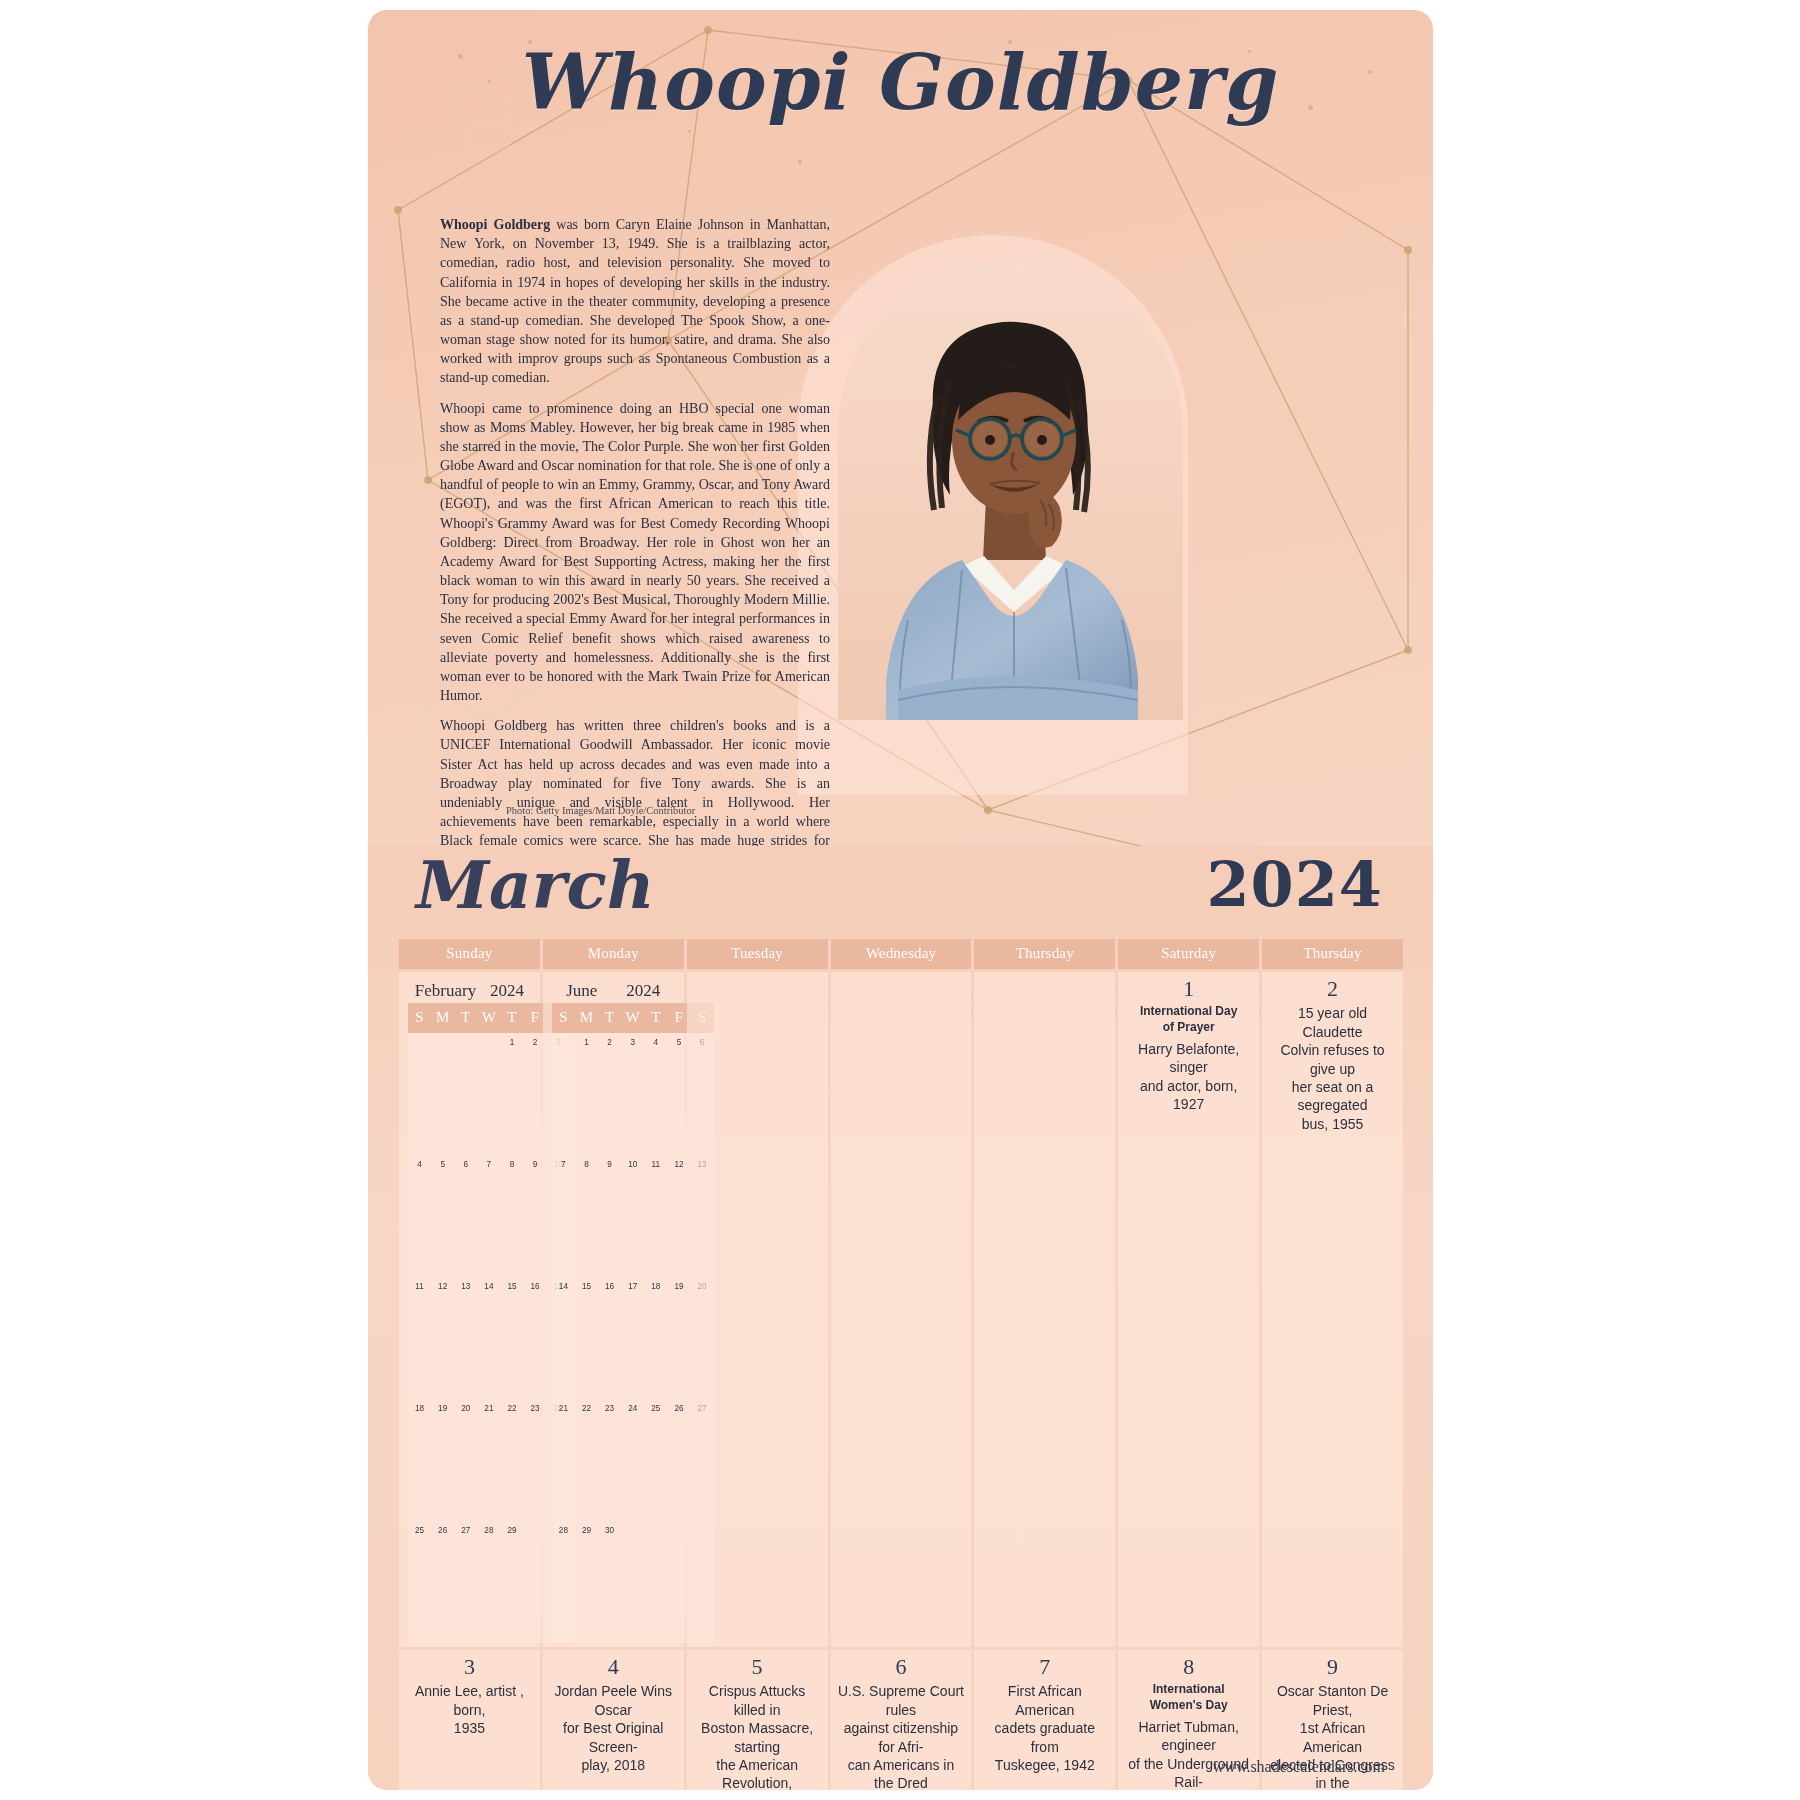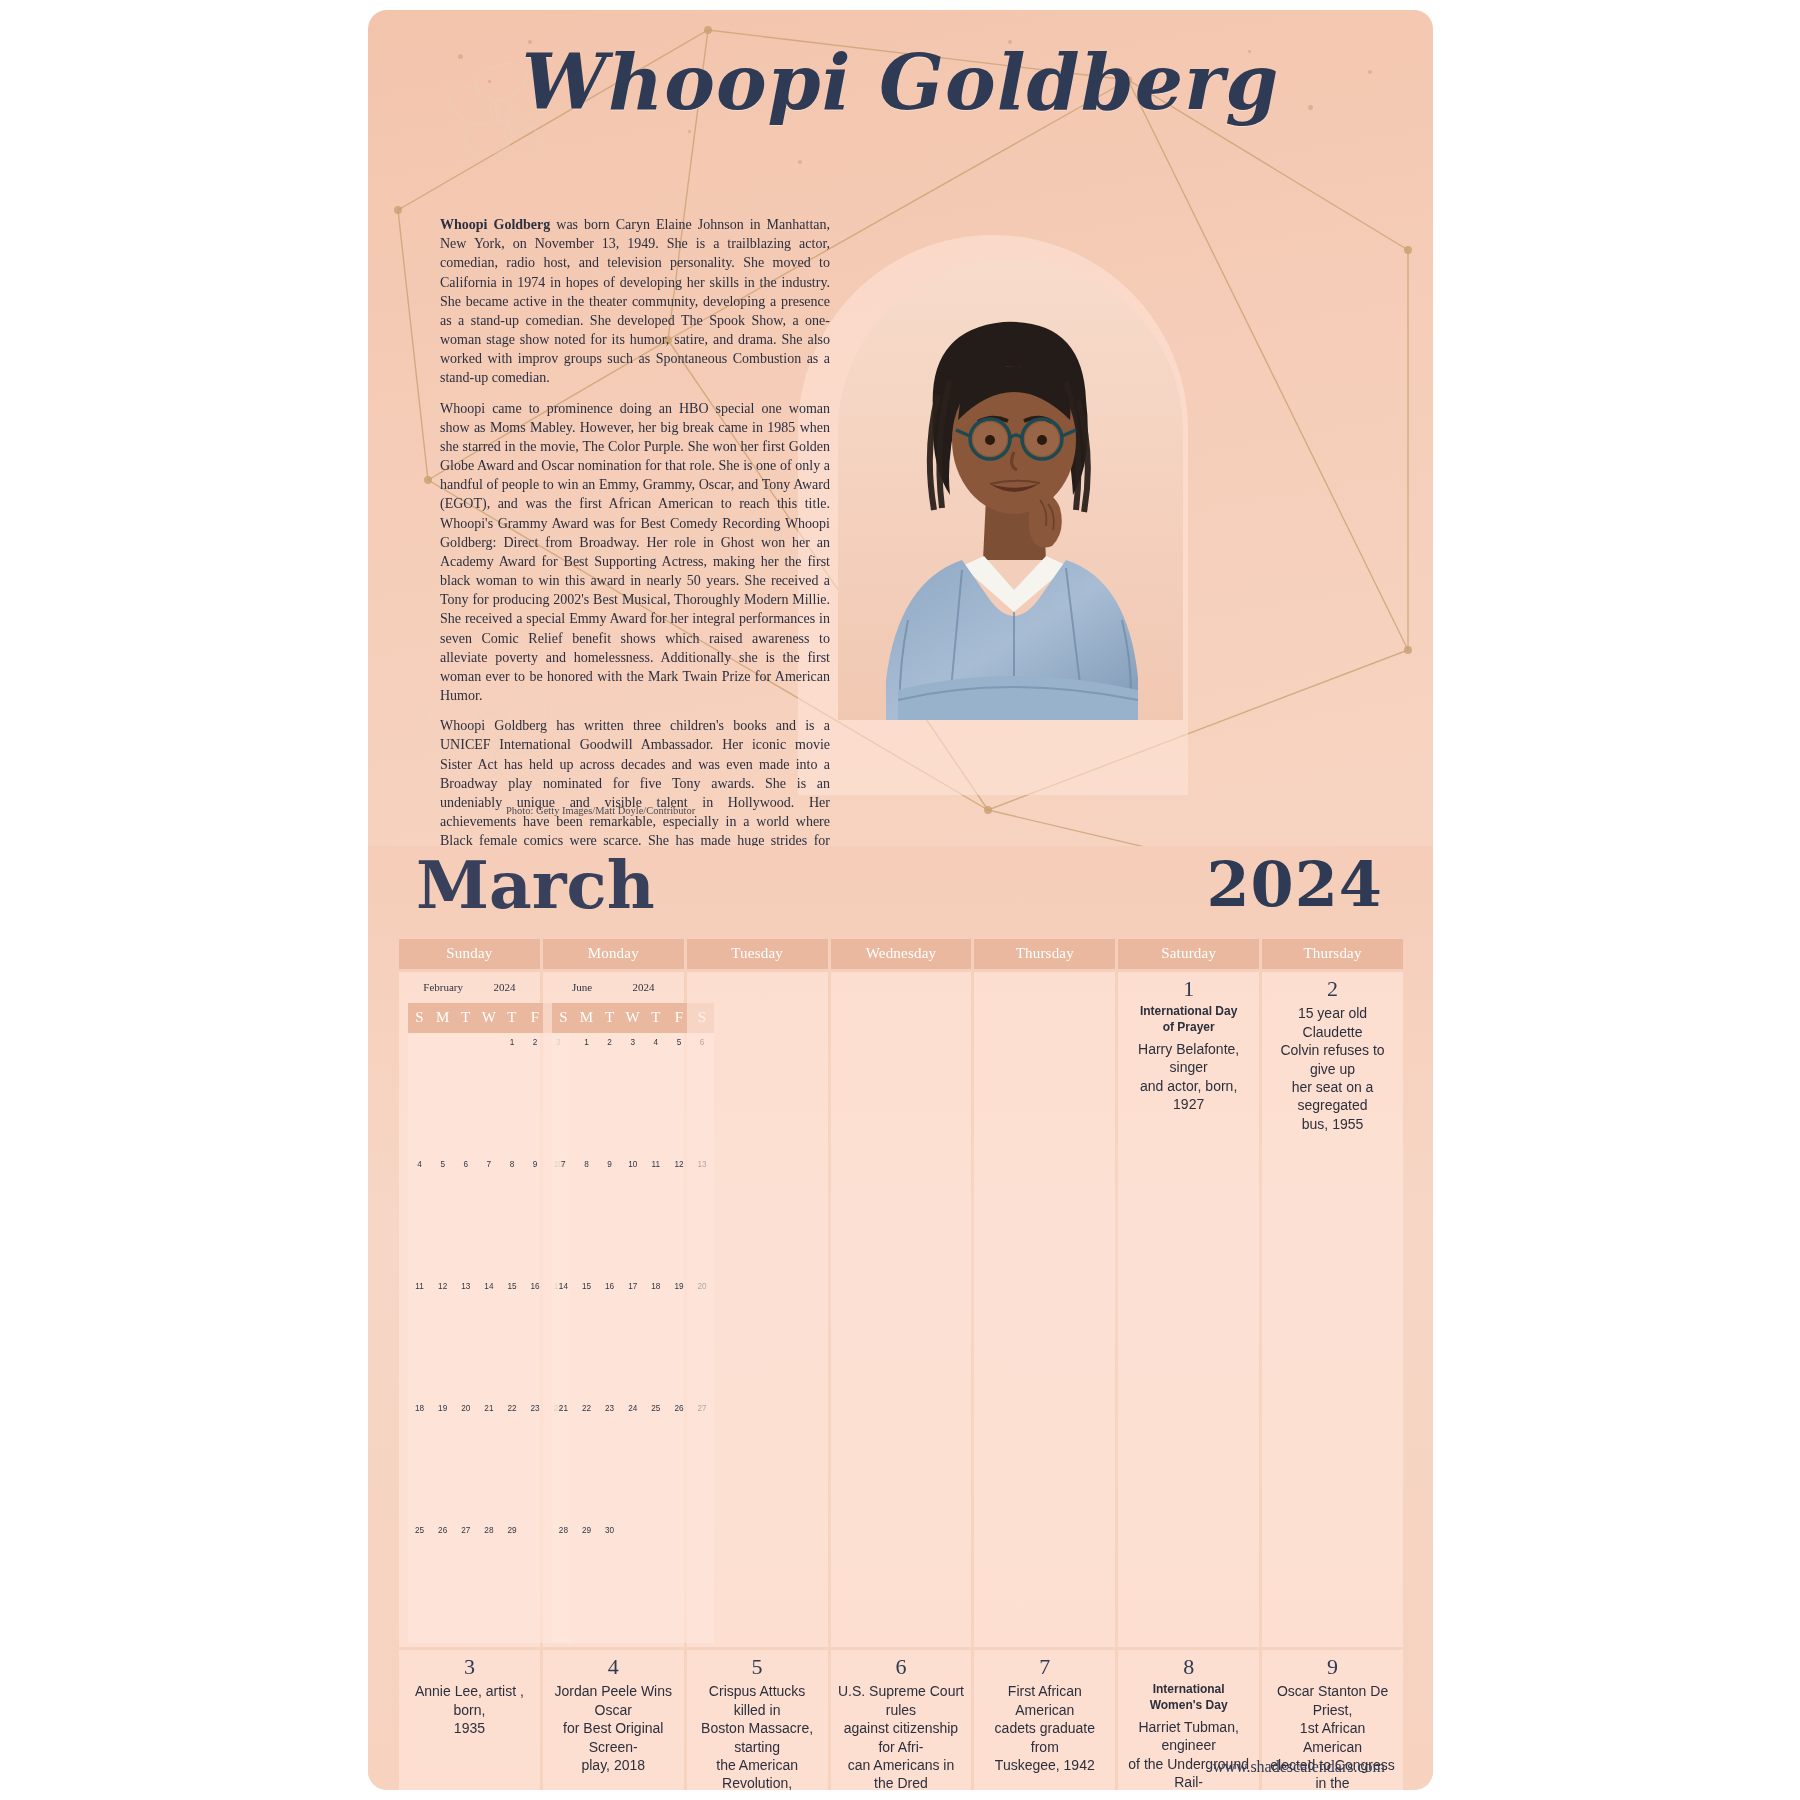--- a/index.html
+++ b/index.html
@@ -83,20 +83,21 @@
     background: linear-gradient(180deg,#f5cdb8 0%, #f7d6c5 40%, #f6d2bf 100%);
   }
   .cal-head {
     position: relative;
     height: 90px;
   }
   .month {
     position: absolute;
     left: 48px; top: 0px;
     font-family: "DejaVu Serif", serif;
+    font-style: italic;
     font-weight: bold;
     font-size: 66px;
     color: #39405c;
   }
   .year {
     position: absolute;
     right: 50px; top: 2px;
     font-family: "DejaVu Serif", serif;
     font-weight: bold;
     font-size: 62px;
@@ -145,25 +146,25 @@
     margin-top: 4px;
   }
   .dnote.bold { font-weight: bold; font-size: 12px; }
   
   .mini {
     font-family: "Liberation Sans", sans-serif;
     color: #2f3445;
     padding: 4px 2px 0;
   }
   .mini .mtitle {
-    font-size: 11px;
+    font-size: 17px;
     font-family: "Liberation Serif", serif;
     display: flex;
     justify-content: space-around;
-    margin-bottom: 10px;
+    margin-bottom: 2px;
   }
   .mini table {
     width: 100%;
     border-collapse: collapse;
     font-size: 8.2px;
     text-align: center;
   }
   .mini td, .mini th { padding: 1px 0; font-weight: normal; }
   .mini th { font-size: 8.2px; }
   .web {

